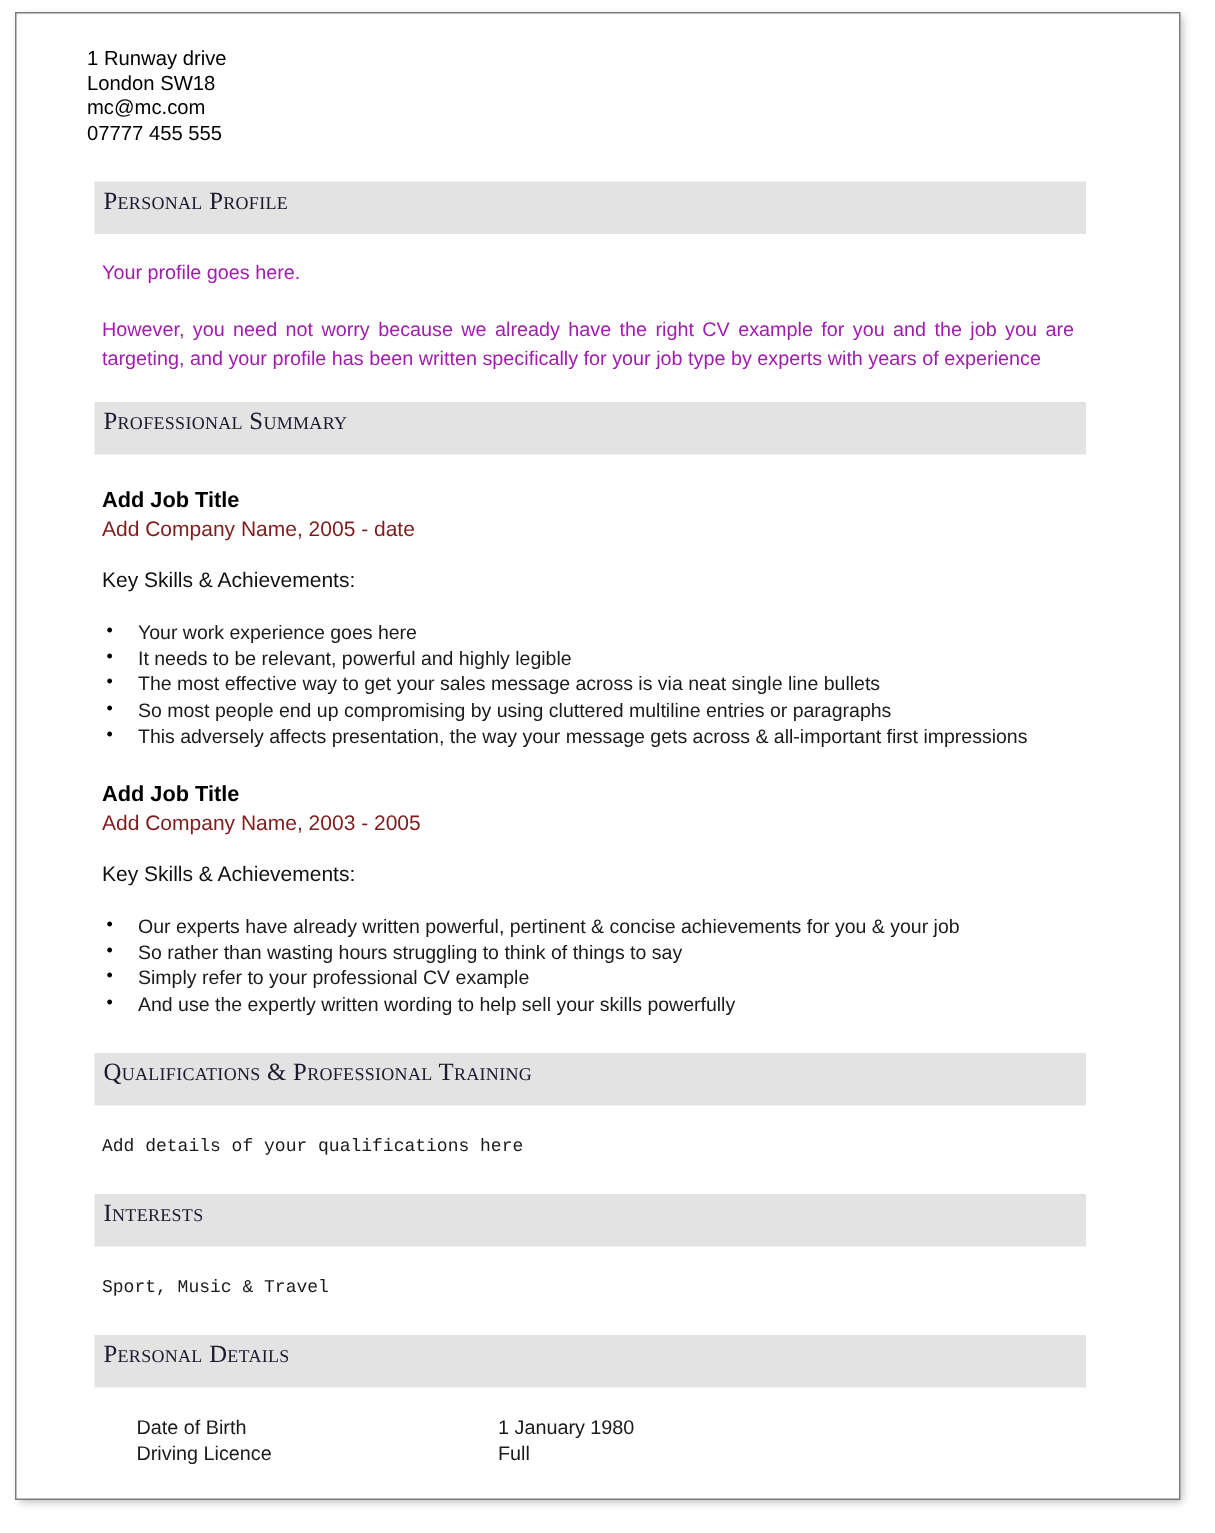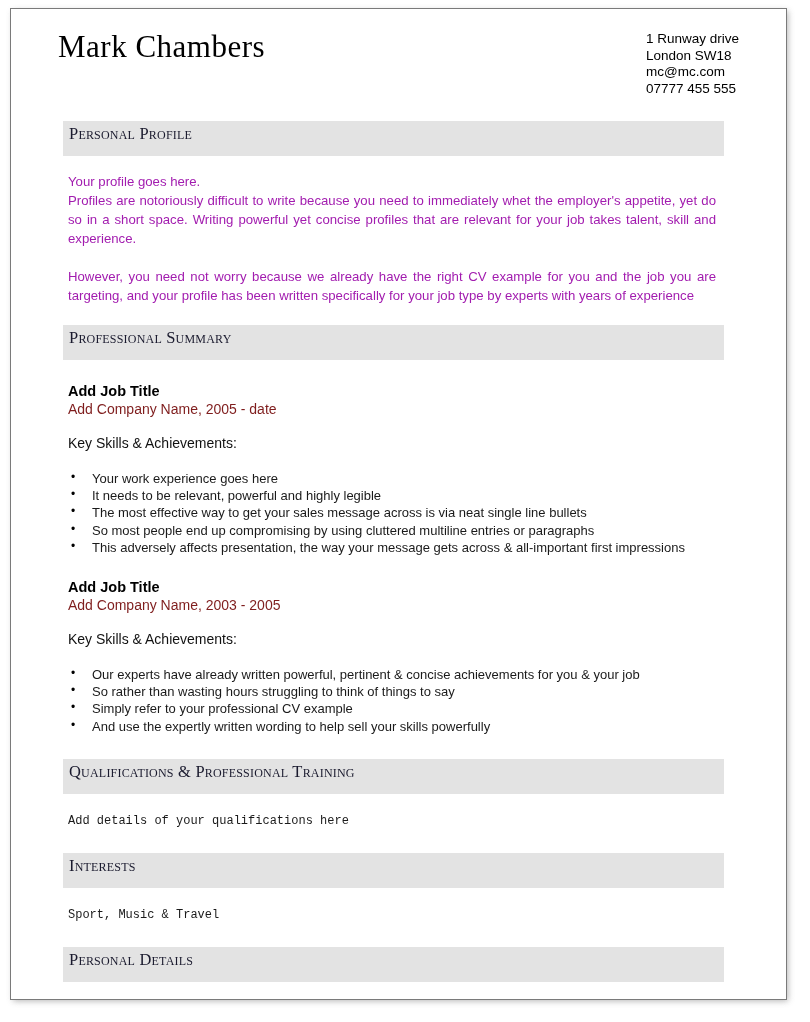--- a/index.html
+++ b/index.html
@@ -169,40 +169,38 @@
 </style>
 </head>
 <body>
 
 <div class="page-shadow"></div>
 
 <div class="page">
   <div class="content">
 
     <div class="cv-header">
-      <h1 class="cv-name">Mark Chambers</h1>
       <div class="cv-contact">
         <div>1 Runway drive</div>
         <div>London SW18</div>
         <div>mc@mc.com</div>
         <div>07777 455 555</div>
       </div>
     </div>
 
     <div class="gap-24"></div>
 
     <div class="section-band">
       <div class="section-title">Personal Profile</div>
     </div>
 
     <div class="gap-16"></div>
 
     <div class="body-block">
       <p>Your profile goes here.</p>
-      <p>Profiles are notoriously difficult to write because you need to immediately whet the employer's appetite, yet do so in a short space. Writing powerful yet concise profiles that are relevant for your job takes talent, skill and experience.</p>
       <p class="spaced">However, you need not worry because we already have the right CV example for you and the job you are targeting, and your profile has been written specifically for your job type by experts with years of experience</p>
     </div>
 
     <div class="gap-20"></div>
 
     <div class="section-band">
       <div class="section-title">Professional Summary</div>
     </div>
 
     <div class="gap-22"></div>

